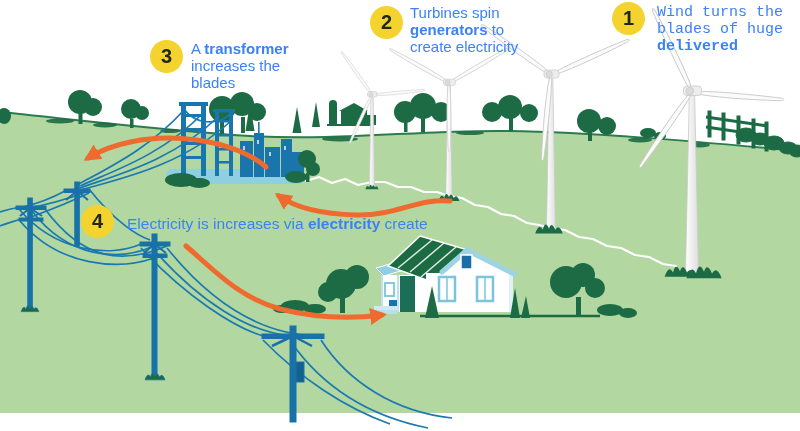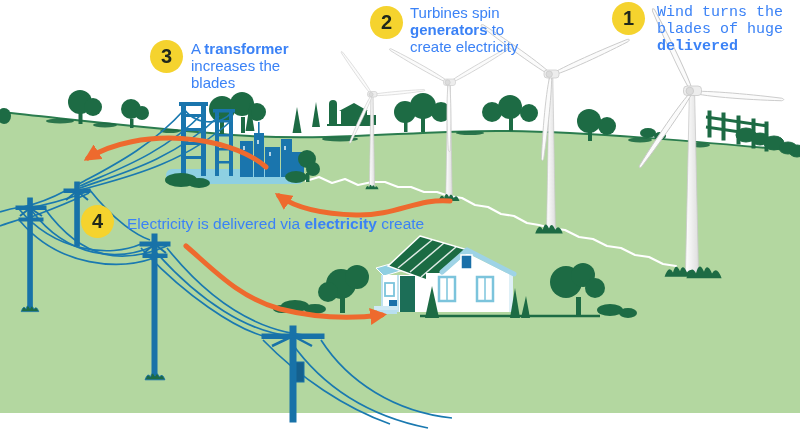--- a/index.html
+++ b/index.html
@@ -317,16 +317,16 @@
 
   <div class="badge" style="left:150px;top:40px;">3</div>
   <div class="step-label" style="left:191px;top:40px;">
     <div><span>A </span><b>transformer</b></div>
     <div>increases the</div>
     <div>blades</div>
   </div>
 
   <div class="badge" style="left:81px;top:205px;">4</div>
   <div class="step-label oneline" style="left:127px;top:215px;">
-    <span>Electricity is delivered via </span><b>electricity</b><span> create</span>
+    <span>Electricity is increases via </span><b>electricity</b><span> create</span>
   </div>
 
 </div>
 
 </body></html>

